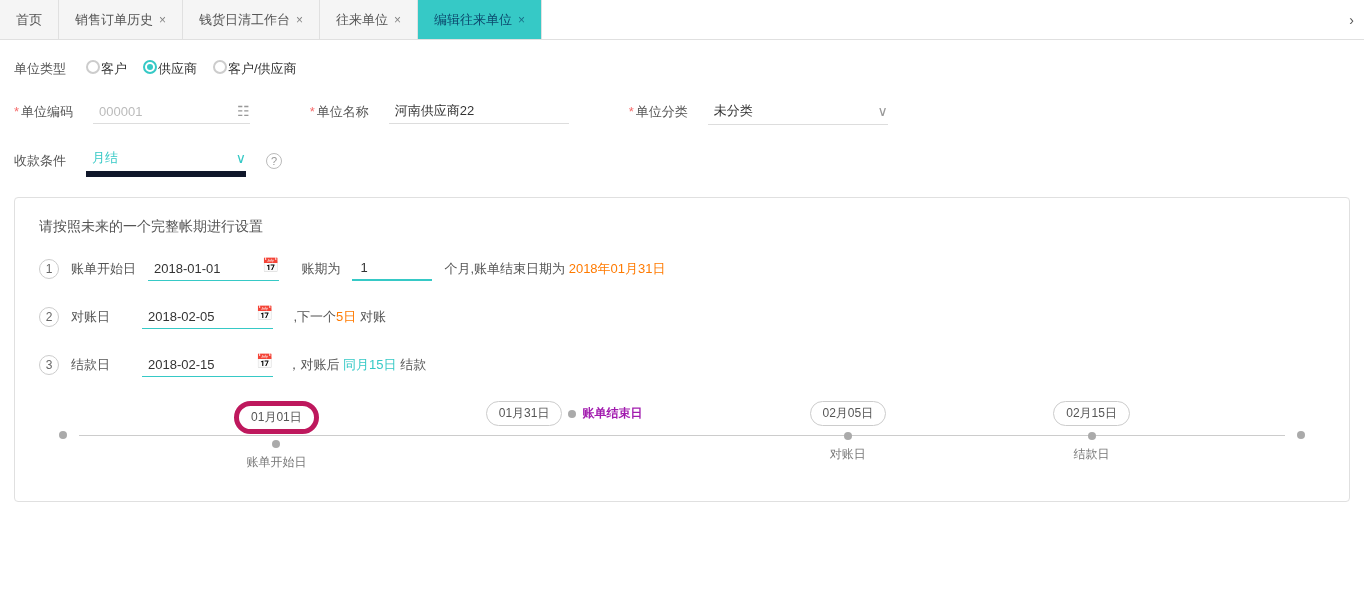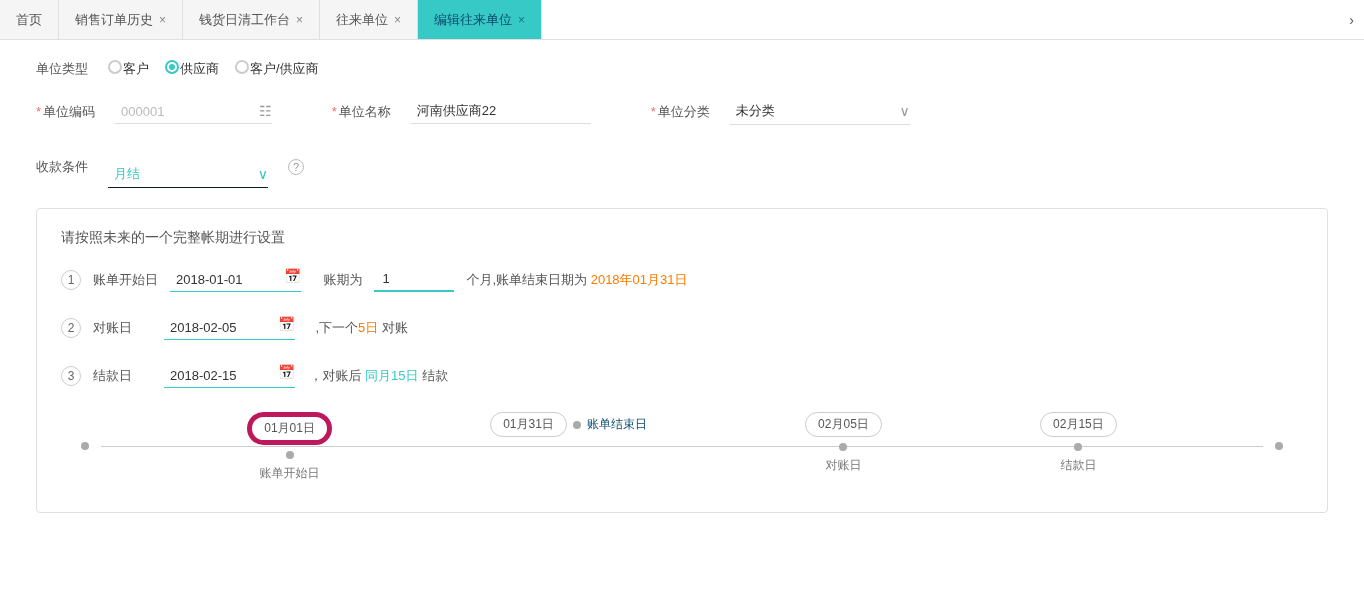--- a/index.html
+++ b/index.html
@@ -40,21 +40,21 @@
       display: flex;
       align-items: center;
       padding: 0 10px;
       cursor: pointer;
       color: #555;
     }
 
     
     .main-content {
       background: #fff;
-      padding: 20px 36px;
+      padding: 20px 14px;
       min-height: calc(100vh - 40px);
     }
 
     
     .form-row {
       display: flex;
       align-items: center;
       margin-bottom: 20px;
       gap: 20px;
     }
@@ -136,24 +136,23 @@
     }
     .select-arrow {
       color: #999;
       cursor: pointer;
     }
 
     
     .payment-select {
       display: flex;
       align-items: center;
-      border-bottom: 1px solid #0f172a;
+      border-bottom: 6px solid #0f172a;
       gap: 4px;
       min-width: 160px;
-      margin-top: 16px;
     }
     .payment-value {
       font-size: 13px;
       color: #36c9c6;
       flex: 1;
       padding: 4px 6px;
     }
     .help-icon {
       width: 16px;
       height: 16px;
@@ -387,21 +386,21 @@
 
         <div style="display:flex; flex-direction:column; align-items:center; gap:6px;">
           <div style="border:5px solid #be185d; border-radius:20px; padding:3px 12px; font-size:12px; color:#555; background:#fff; white-space:nowrap;">01月01日</div>
           <div style="width:8px; height:8px; border-radius:50%; background:#aaa;"></div>
           <div style="font-size:12px; color:#777;">账单开始日</div>
         </div>
 
         <div style="display:flex; flex-direction:row; align-items:center; gap:6px;">
           <div style="border:1px solid #ccc; border-radius:20px; padding:3px 12px; font-size:12px; color:#555; background:#fff; white-space:nowrap;">01月31日</div>
           <div style="width:8px; height:8px; border-radius:50%; background:#aaa;"></div>
-          <div style="font-size:12px; color:#0c4a6e;">账单结束日</div>
+          <div style="font-size:12px; color:#a21caf;font-weight:bold;">账单结束日</div>
         </div>
 
         <div style="display:flex; flex-direction:column; align-items:center; gap:6px;">
           <div style="border:1px solid #ccc; border-radius:20px; padding:3px 12px; font-size:12px; color:#555; background:#fff; white-space:nowrap;">02月05日</div>
           <div style="width:8px; height:8px; border-radius:50%; background:#aaa;"></div>
           <div style="font-size:12px; color:#777;">对账日</div>
         </div>
 
         <div style="display:flex; flex-direction:column; align-items:center; gap:6px;">
           <div style="border:1px solid #ccc; border-radius:20px; padding:3px 12px; font-size:12px; color:#555; background:#fff; white-space:nowrap;">02月15日</div>

